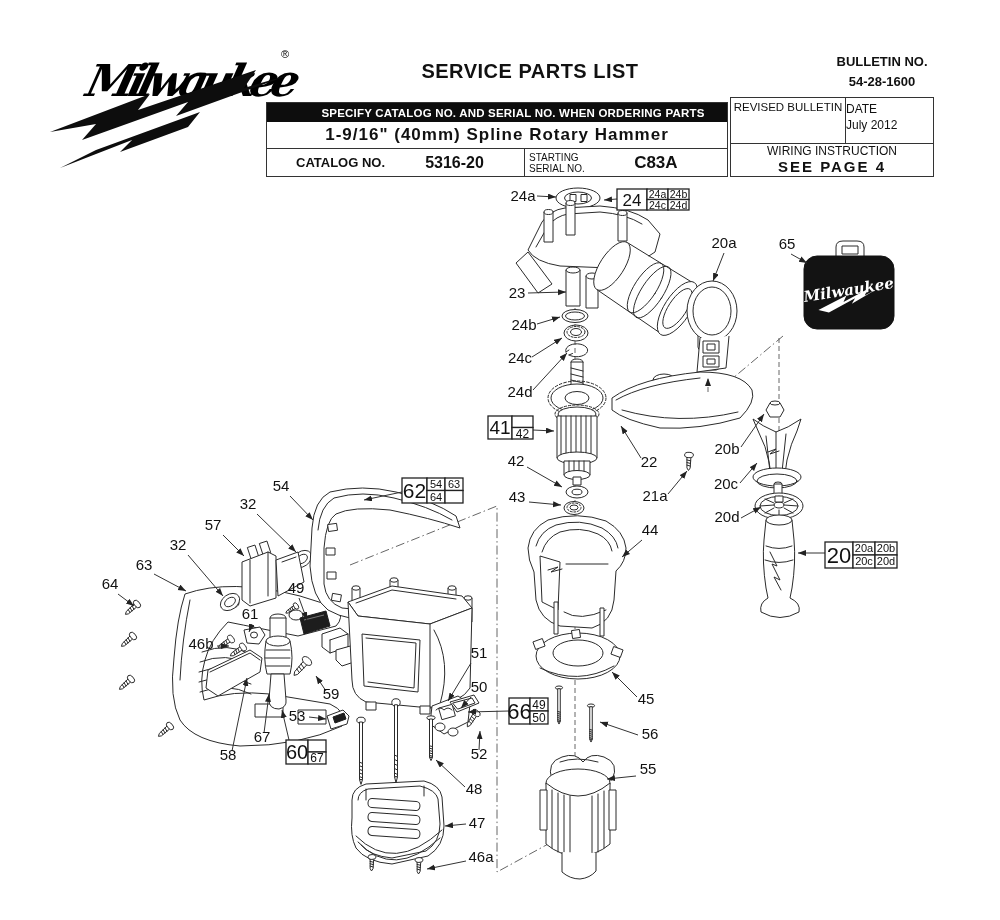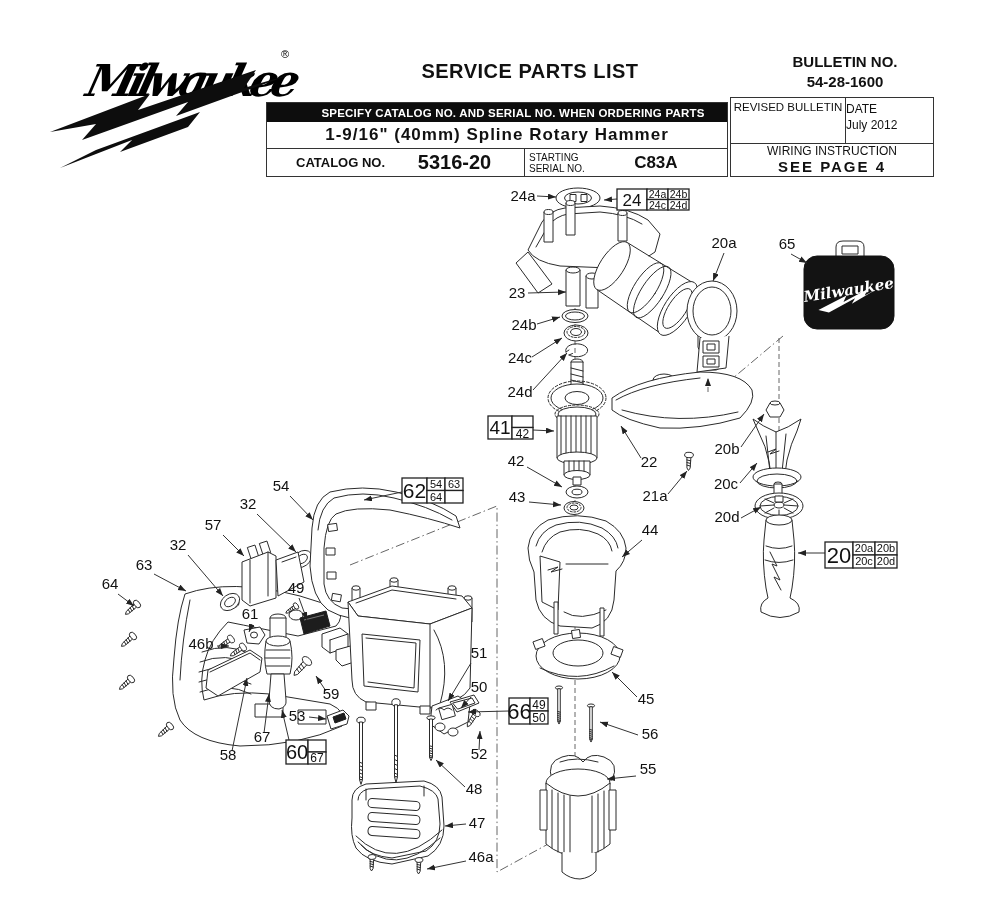--- a/index.html
+++ b/index.html
@@ -1,32 +1,32 @@
 <!DOCTYPE html>
 <html><head>
 <meta charset="utf-8">
 <style>
   html,body{margin:0;padding:0;background:#888;}
   #canvas{position:relative;width:1000px;height:920px;background:#fff;overflow:hidden;
           font-family:"Liberation Sans",sans-serif;color:#111;}
   #diagram{position:absolute;left:0;top:0;}
   .hdr{position:absolute;}
   #title{left:330px;top:60px;width:400px;text-align:center;font-size:20px;font-weight:bold;letter-spacing:.5px;}
-  #bulletin{left:755px;top:52px;width:180px;text-align:center;font-weight:bold;font-size:15px;line-height:20px;}
+  #bulletin{left:792px;top:52px;width:180px;text-align:center;font-weight:bold;font-size:13px;line-height:20px;}
   
   #spec{left:266px;top:102px;width:462px;height:75px;border:1.5px solid #333;box-sizing:border-box;}
   #spec .bar{height:19px;background:#0d0d0d;color:#fff;font-size:11.5px;font-weight:bold;
              display:flex;align-items:center;justify-content:center;letter-spacing:.2px;padding-left:32px;}
   #spec .pname{height:26px;border-bottom:1px solid #333;display:flex;align-items:center;justify-content:center;
                font-size:17px;font-weight:bold;letter-spacing:1px;}
   #spec .row3{height:27px;display:flex;align-items:stretch;font-size:13px;}
   #spec .c-left{width:234px;display:flex;align-items:center;border-right:1px solid #333;margin-left:23px;}
   #spec .c-right{flex:1;display:flex;align-items:center;}
   #spec .lab{font-weight:bold;padding-left:6px;}
-  #spec .val{font-weight:bold;font-size:20px;margin:0 auto;}
+  #spec .val{font-weight:bold;font-size:16px;margin:0 auto;}
   #spec .two{font-size:10px;line-height:11px;padding-left:4px;}
   
   #rev{left:730px;top:97px;width:204px;height:80px;border:1.5px solid #333;box-sizing:border-box;font-size:12px;}
   #rev .r1{height:45px;display:flex;border-bottom:1px solid #333;}
   #rev .rb{width:114px;border-right:1px solid #333;text-align:center;padding-top:3px;font-size:11.5px;}
   #rev .dt{flex:1;text-align:left;padding-top:3px;line-height:16px;}
   #rev .r2{height:33px;text-align:center;line-height:15px;}
   #rev .see{font-weight:bold;font-size:15px;letter-spacing:2px;}
   
   .pt{fill:#fff;stroke:#2b2b2b;stroke-width:1;stroke-linejoin:round;vector-effect:non-scaling-stroke;}

